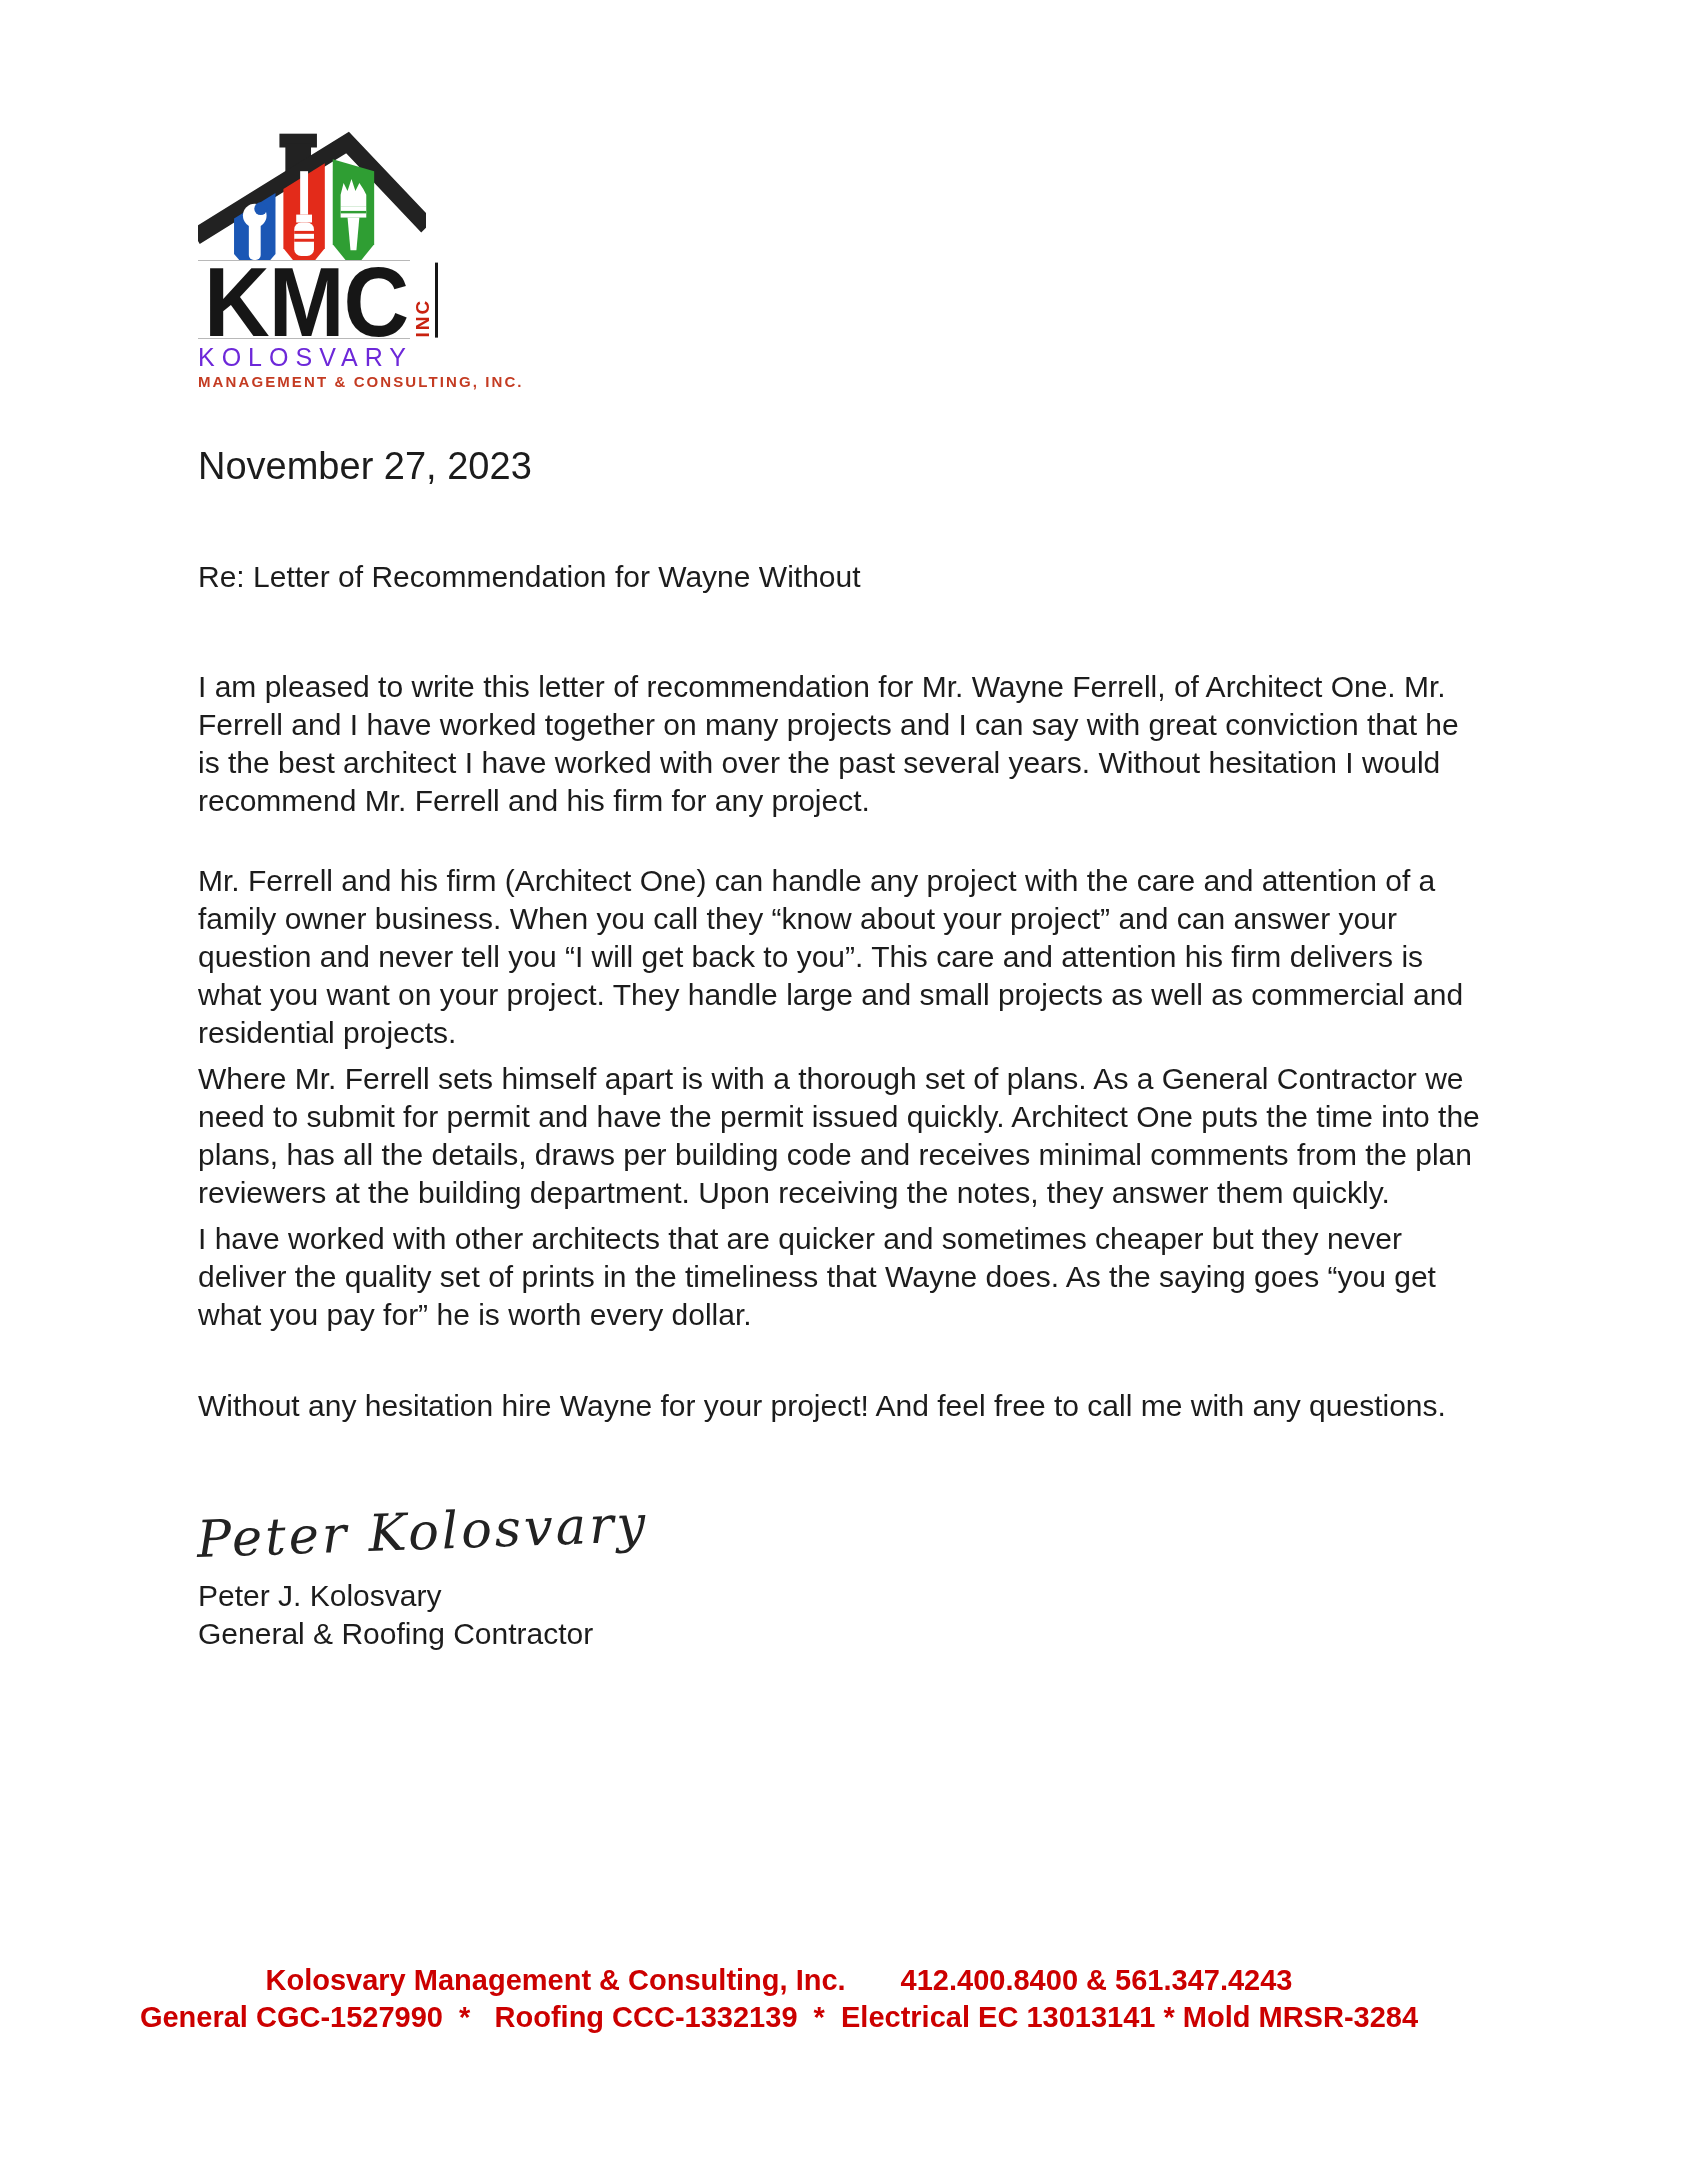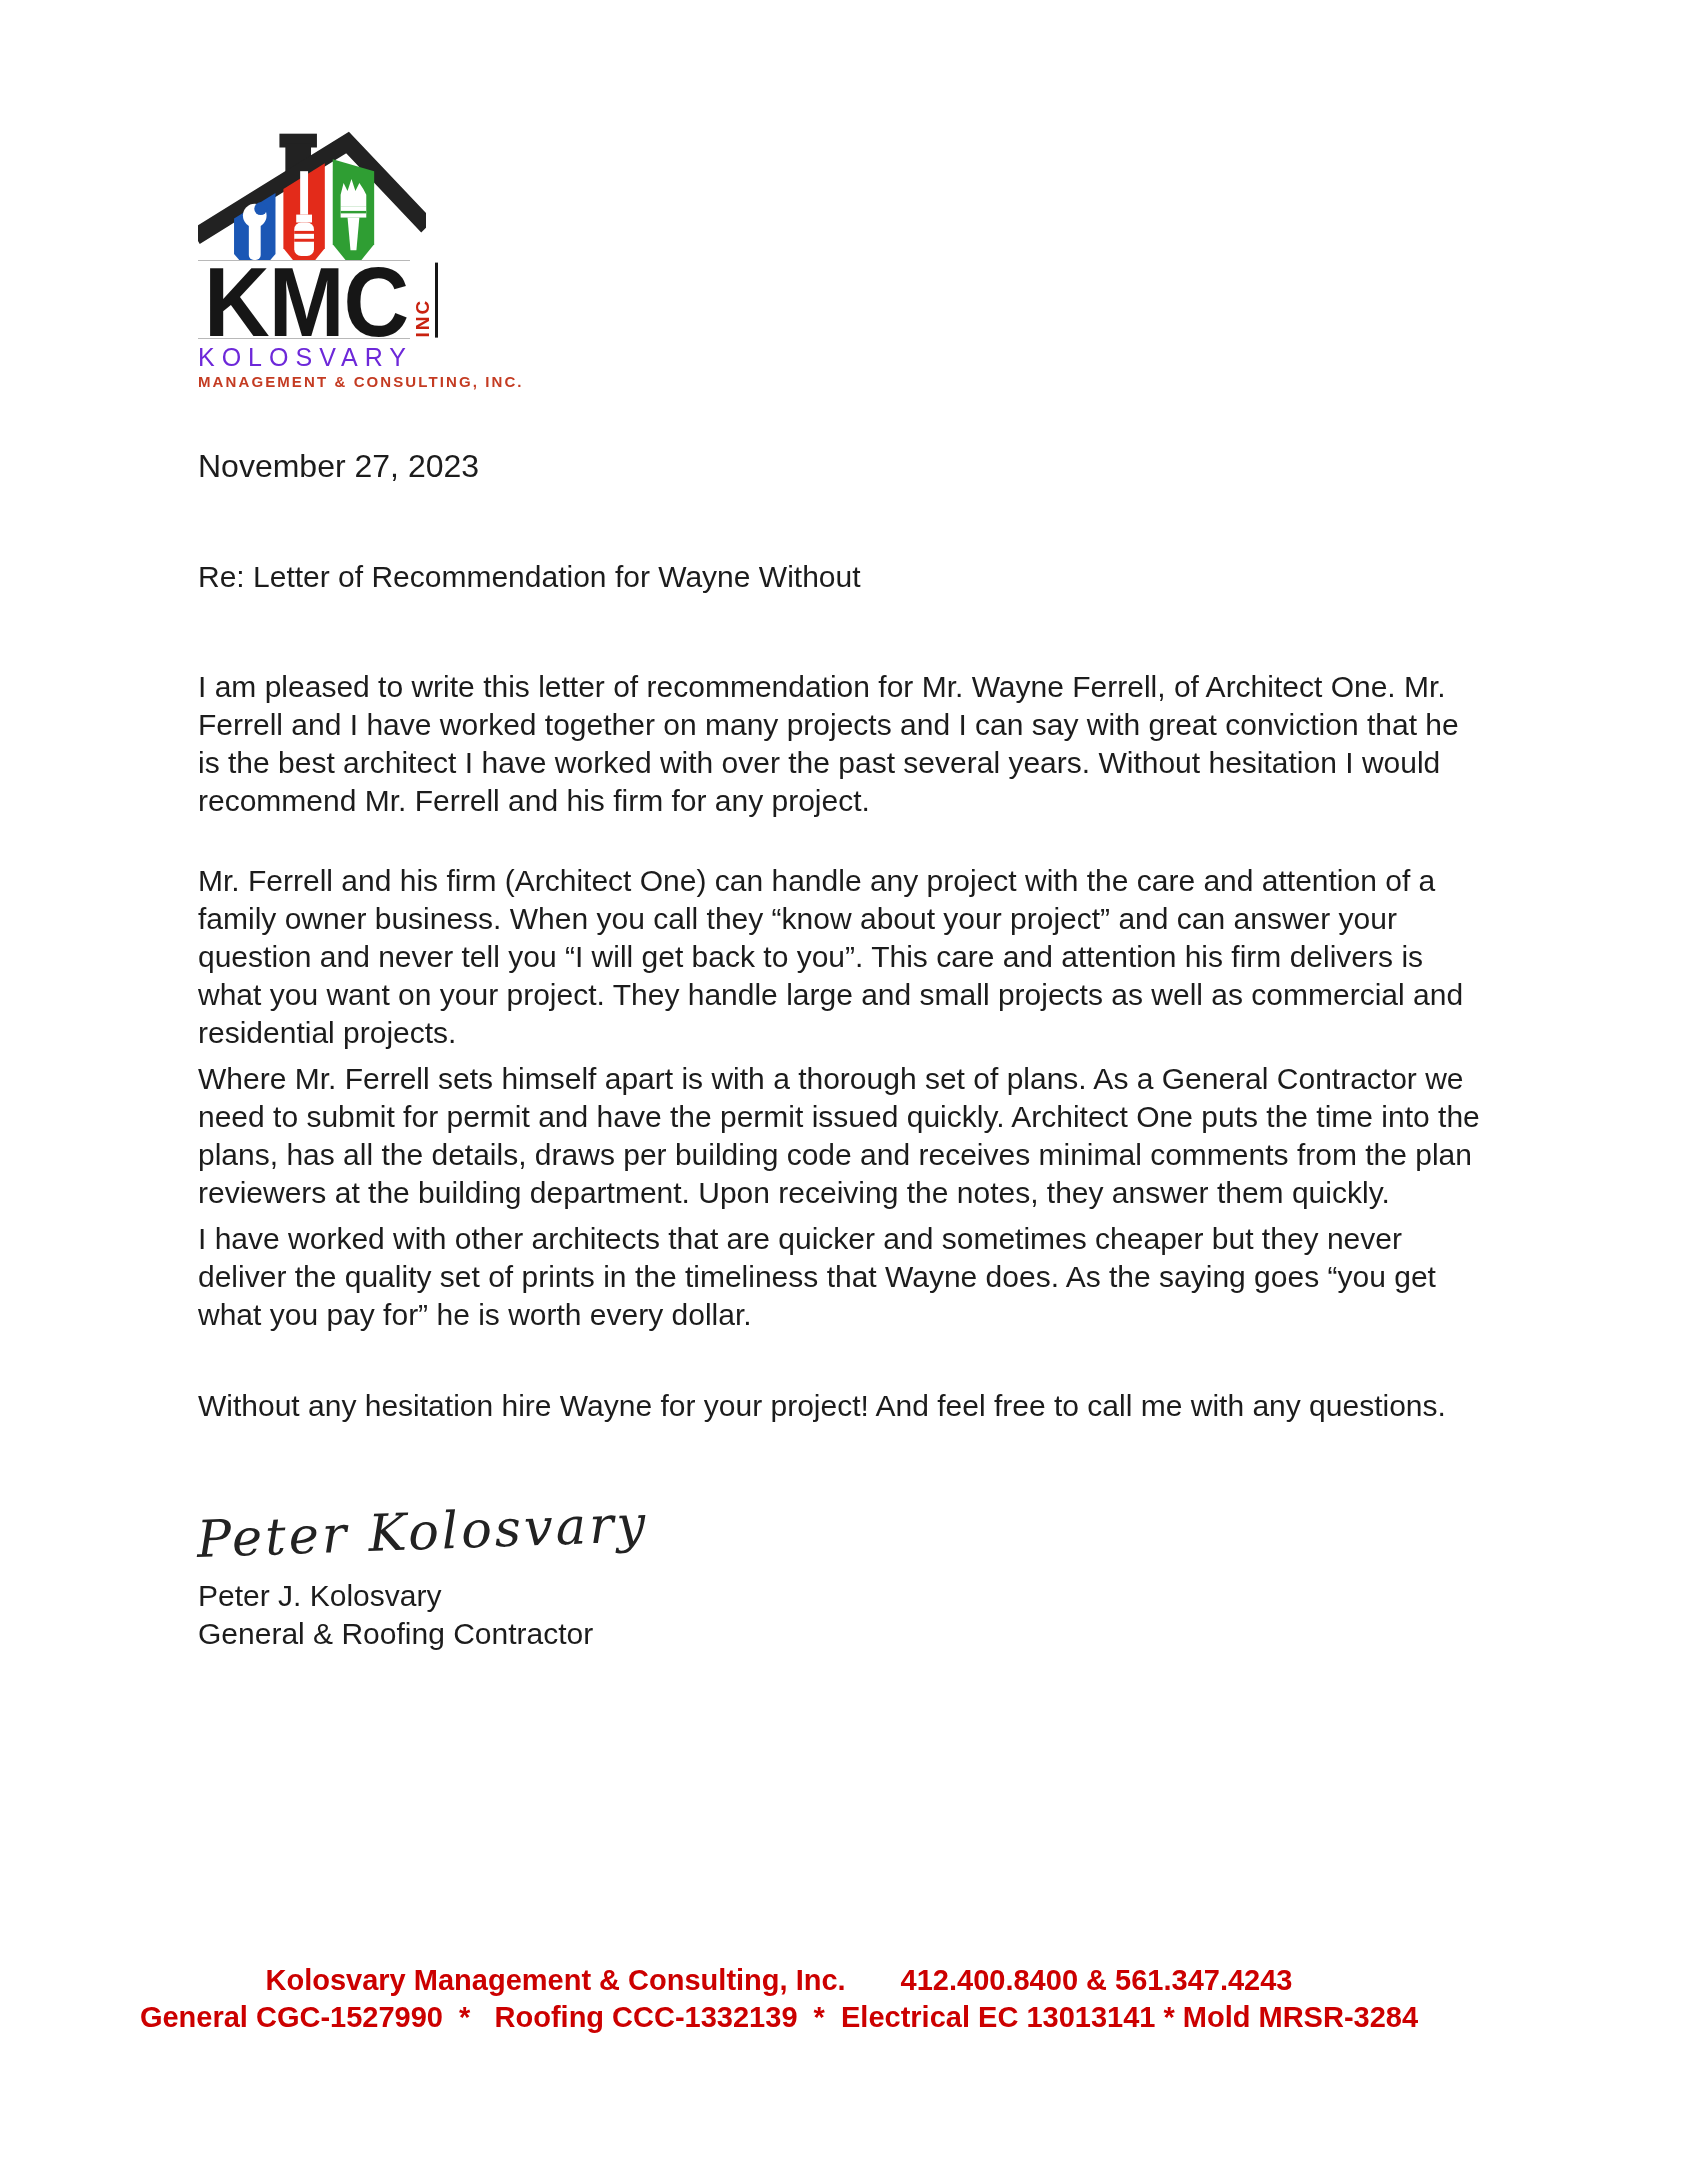--- a/index.html
+++ b/index.html
@@ -65,21 +65,21 @@
     margin-top: 1px;
     font-size: 15px;
     font-weight: 700;
     color: #c43b22;
     letter-spacing: 2.1px;
     text-align: center;
     white-space: nowrap;
   }
 
   
-  .date { margin-top: 57px; font-size: 32px; line-height: 38px; }
+  .date { margin-top: 57px; font-size: 38px; line-height: 38px; }
   .salutation { margin-top: 115px; font-size: 30px; line-height: 38px; }
   .subject { margin-top: 73px; font-size: 30px; line-height: 38px; }
   .para { font-size: 30px; line-height: 38px; text-align: left; }
   .para-1 { margin-top: 72px; }
   .para-2 { margin-top: 42px; }
   .para-3 { margin-top: 8px; }
   .para-4 { margin-top: 8px; }
   .para-5 { margin-top: 53px; }
 
   

